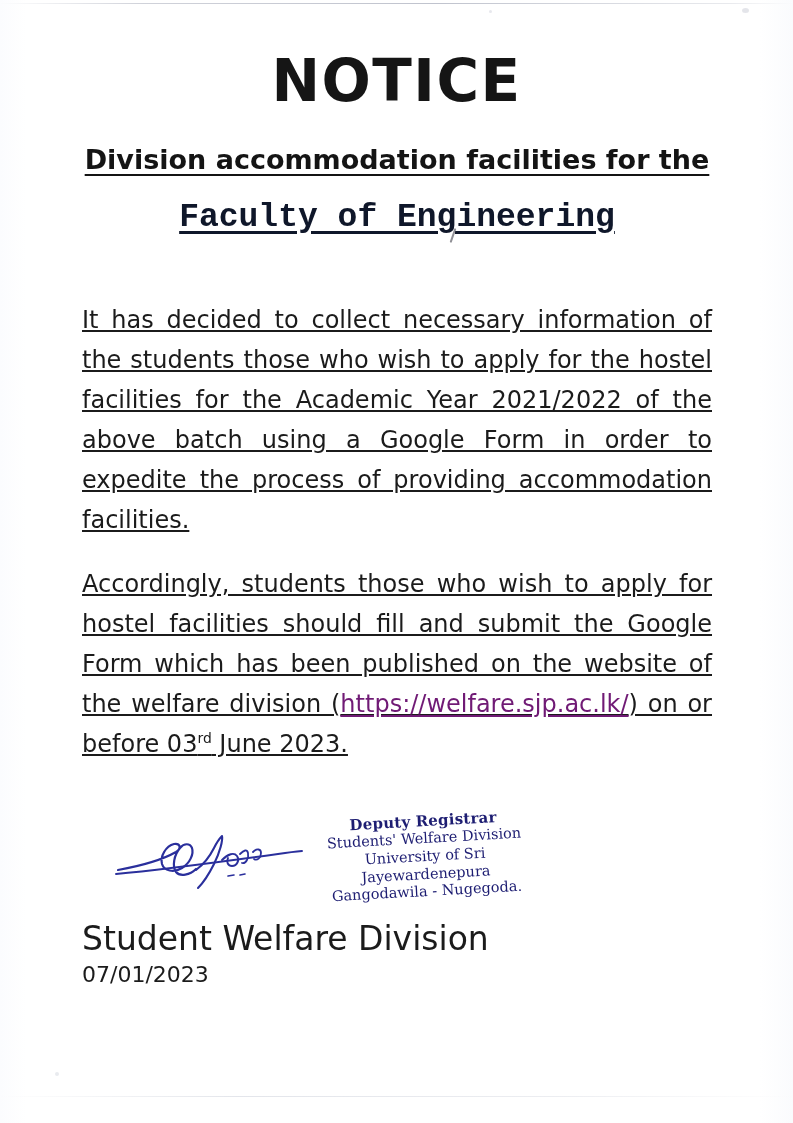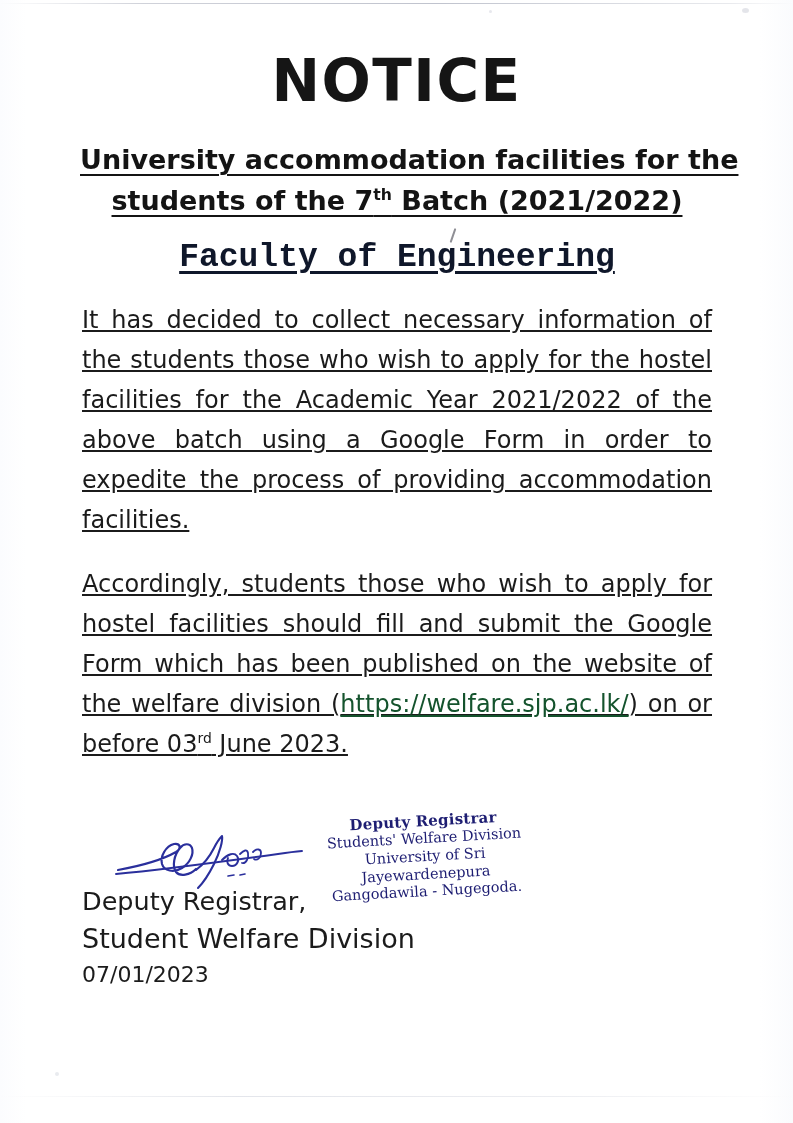--- a/index.html
+++ b/index.html
@@ -128,21 +128,21 @@
     text-align: justify;
     text-justify: inter-word;
     margin: 0 0 24px 0;
     text-decoration: underline;
   }
   .para:last-child { margin-bottom: 0; }
   .link-url {
     text-decoration: underline;
     text-decoration-thickness: 1.6px;
     text-underline-offset: 3px;
-    color: #14532d;
+    color: #701a75;
   }
 
   
   .sig-area {
     position: absolute;
     left: 82px;
     top: 820px;
     width: 630px;
     height: 180px;
   }
@@ -182,21 +182,21 @@
     font-size: 25.5px;
     line-height: 38px;
     color: #1b1b1b;
     white-space: nowrap;
   }
   .sig-div {
     position: absolute;
     left: 0;
     top: 100px;
     font-family: "DejaVu Sans", sans-serif;
-    font-size: 27px;
+    font-size: 33px;
     line-height: 38px;
     color: #1b1b1b;
     white-space: nowrap;
   }
   .sig-date {
     position: absolute;
     left: 0;
     top: 140px;
     font-family: "DejaVu Sans", sans-serif;
     font-size: 22px;
@@ -214,24 +214,21 @@
 <div class="scan-speck" style="left:742px; top:8px; width:7px; height:5px; opacity:.5;"></div>
 <div class="scan-speck" style="left:489px; top:10px; width:3px; height:3px; opacity:.45;"></div>
 <div class="scan-speck" style="left:55px; top:1072px; width:4px; height:4px; opacity:.4;"></div>
 
 <div class="sheet">
 
   <div class="title-notice">NOTICE</div>
 
   <div class="heading-block">
     <div class="heading-line">
-      <span class="u">University accommodation facilities for the</span>
-    </div>
-    <div class="heading-line">
-      <span class="u"><span>students of the 7</span><sup>th</sup><span> Batch (2021/2022)</span></span>
+      <span class="u">Division accommodation facilities for the</span>
     </div>
     <div class="heading-faculty">
       <span class="u">Faculty of Engineering</span>
     </div>
   </div>
 
   <div class="pen-tick"></div>
 
   <div class="body-block">
     <p class="para">It has decided to collect necessary information of the students those who wish to apply for the hostel facilities for the Academic Year 2021/2022 of the above batch using a Google Form in order to expedite the process of providing accommodation facilities.</p>
@@ -253,18 +250,17 @@
       </g>
     </svg>
 
     <div class="stamp">
       <div class="stamp-l1">Deputy Registrar</div>
       <div class="stamp-l2">Students' Welfare Division</div>
       <div class="stamp-l3">University of Sri Jayewardenepura</div>
       <div class="stamp-l4">Gangodawila - Nugegoda.</div>
     </div>
 
-    <div class="sig-name">Deputy Registrar,</div>
     <div class="sig-div">Student Welfare Division</div>
     <div class="sig-date">07/01/2023</div>
   </div>
 
 </div>
 
 </body></html>

